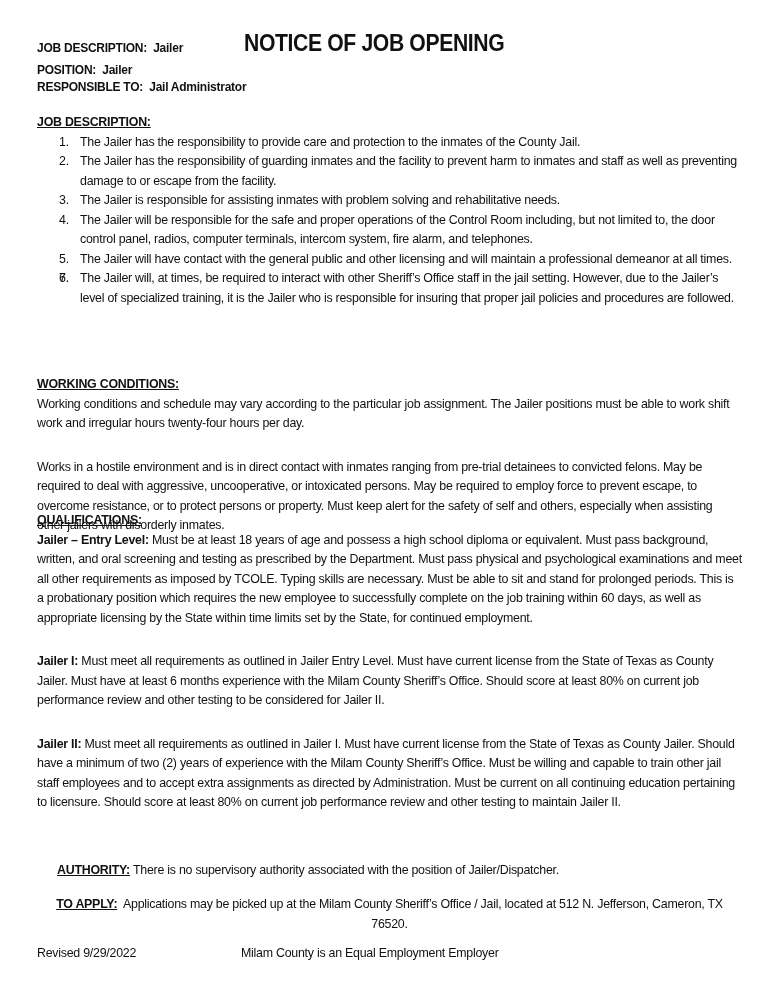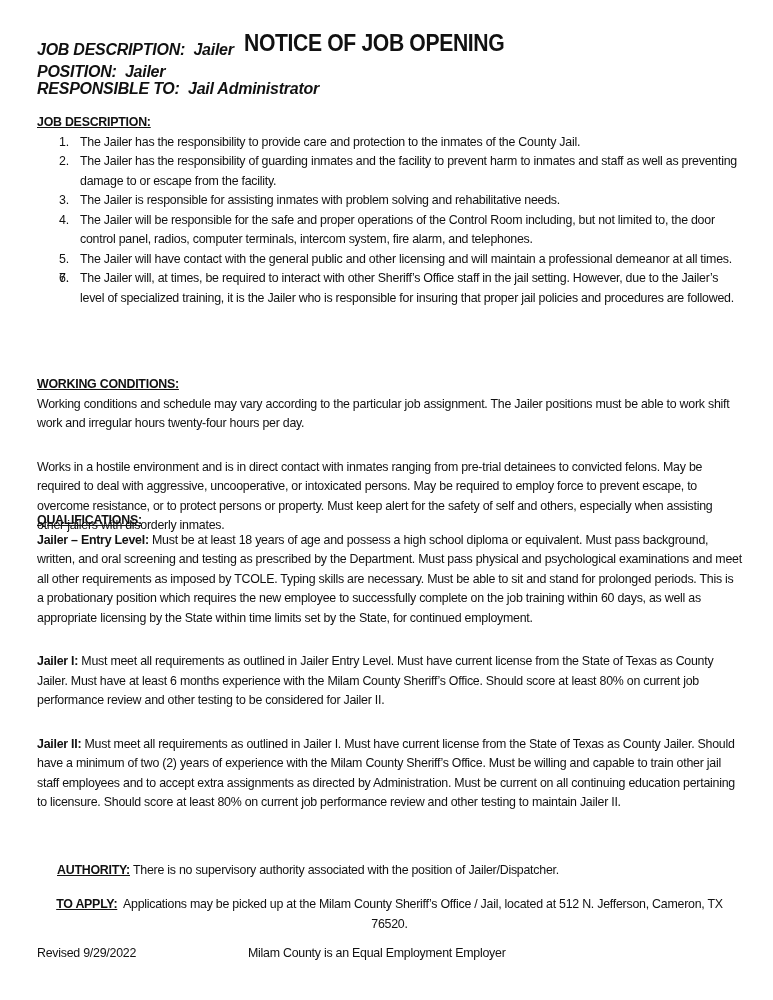--- a/index.html
+++ b/index.html
@@ -10,33 +10,33 @@
       font-size: 12.4px;
       letter-spacing: -0.25px;
     }
     .abs { position: absolute; }
     .title {
       left: 244px; top: 30px;
       font-size: 23px; font-weight: bold; letter-spacing: -0.4px;
       transform: scaleX(0.92); transform-origin: left top;
       white-space: nowrap;
     }
-    .meta { left: 37px; font-weight: bold; font-size: 16px; white-space: nowrap; font-style: italic; }
+    .meta { left: 37px; font-weight: bold; font-size: 12px; white-space: nowrap; }
     .meta-1 { top: 41px; }
     .meta-2 { top: 63px; }
     .meta-3 { top: 80px; }
     .heading { font-weight: bold; text-decoration: underline; }
     .section { left: 37px; width: 705px; line-height: 19.5px; }
     .sec-jobdesc { top: 113px; }
     .sec-working { top: 375px; }
     .sec-qual { top: 511px; }
     .sec-authority { top: 861px; margin-left: 20px; }
     .sec-apply { top: 895px; text-align: center; }
     .footer { left: 37px; top: 946px; white-space: nowrap; }
-    .footer-right { left: 248px; top: 946px; white-space: nowrap; text-align: right; }
+    .footer-right { left: 241px; top: 946px; white-space: nowrap; text-align: right; }
     ol.duties { list-style: none; margin: 0; padding: 0; }
     ol.duties li { position: relative; padding-left: 43px; }
     ol.duties li .num { position: absolute; left: 22px; top: 0; }
     p { margin: 0; }
     .para-gap { margin-top: 24px; }
     .lbl { font-weight: bold; }
   </style>
 </head>
 <body>
 

